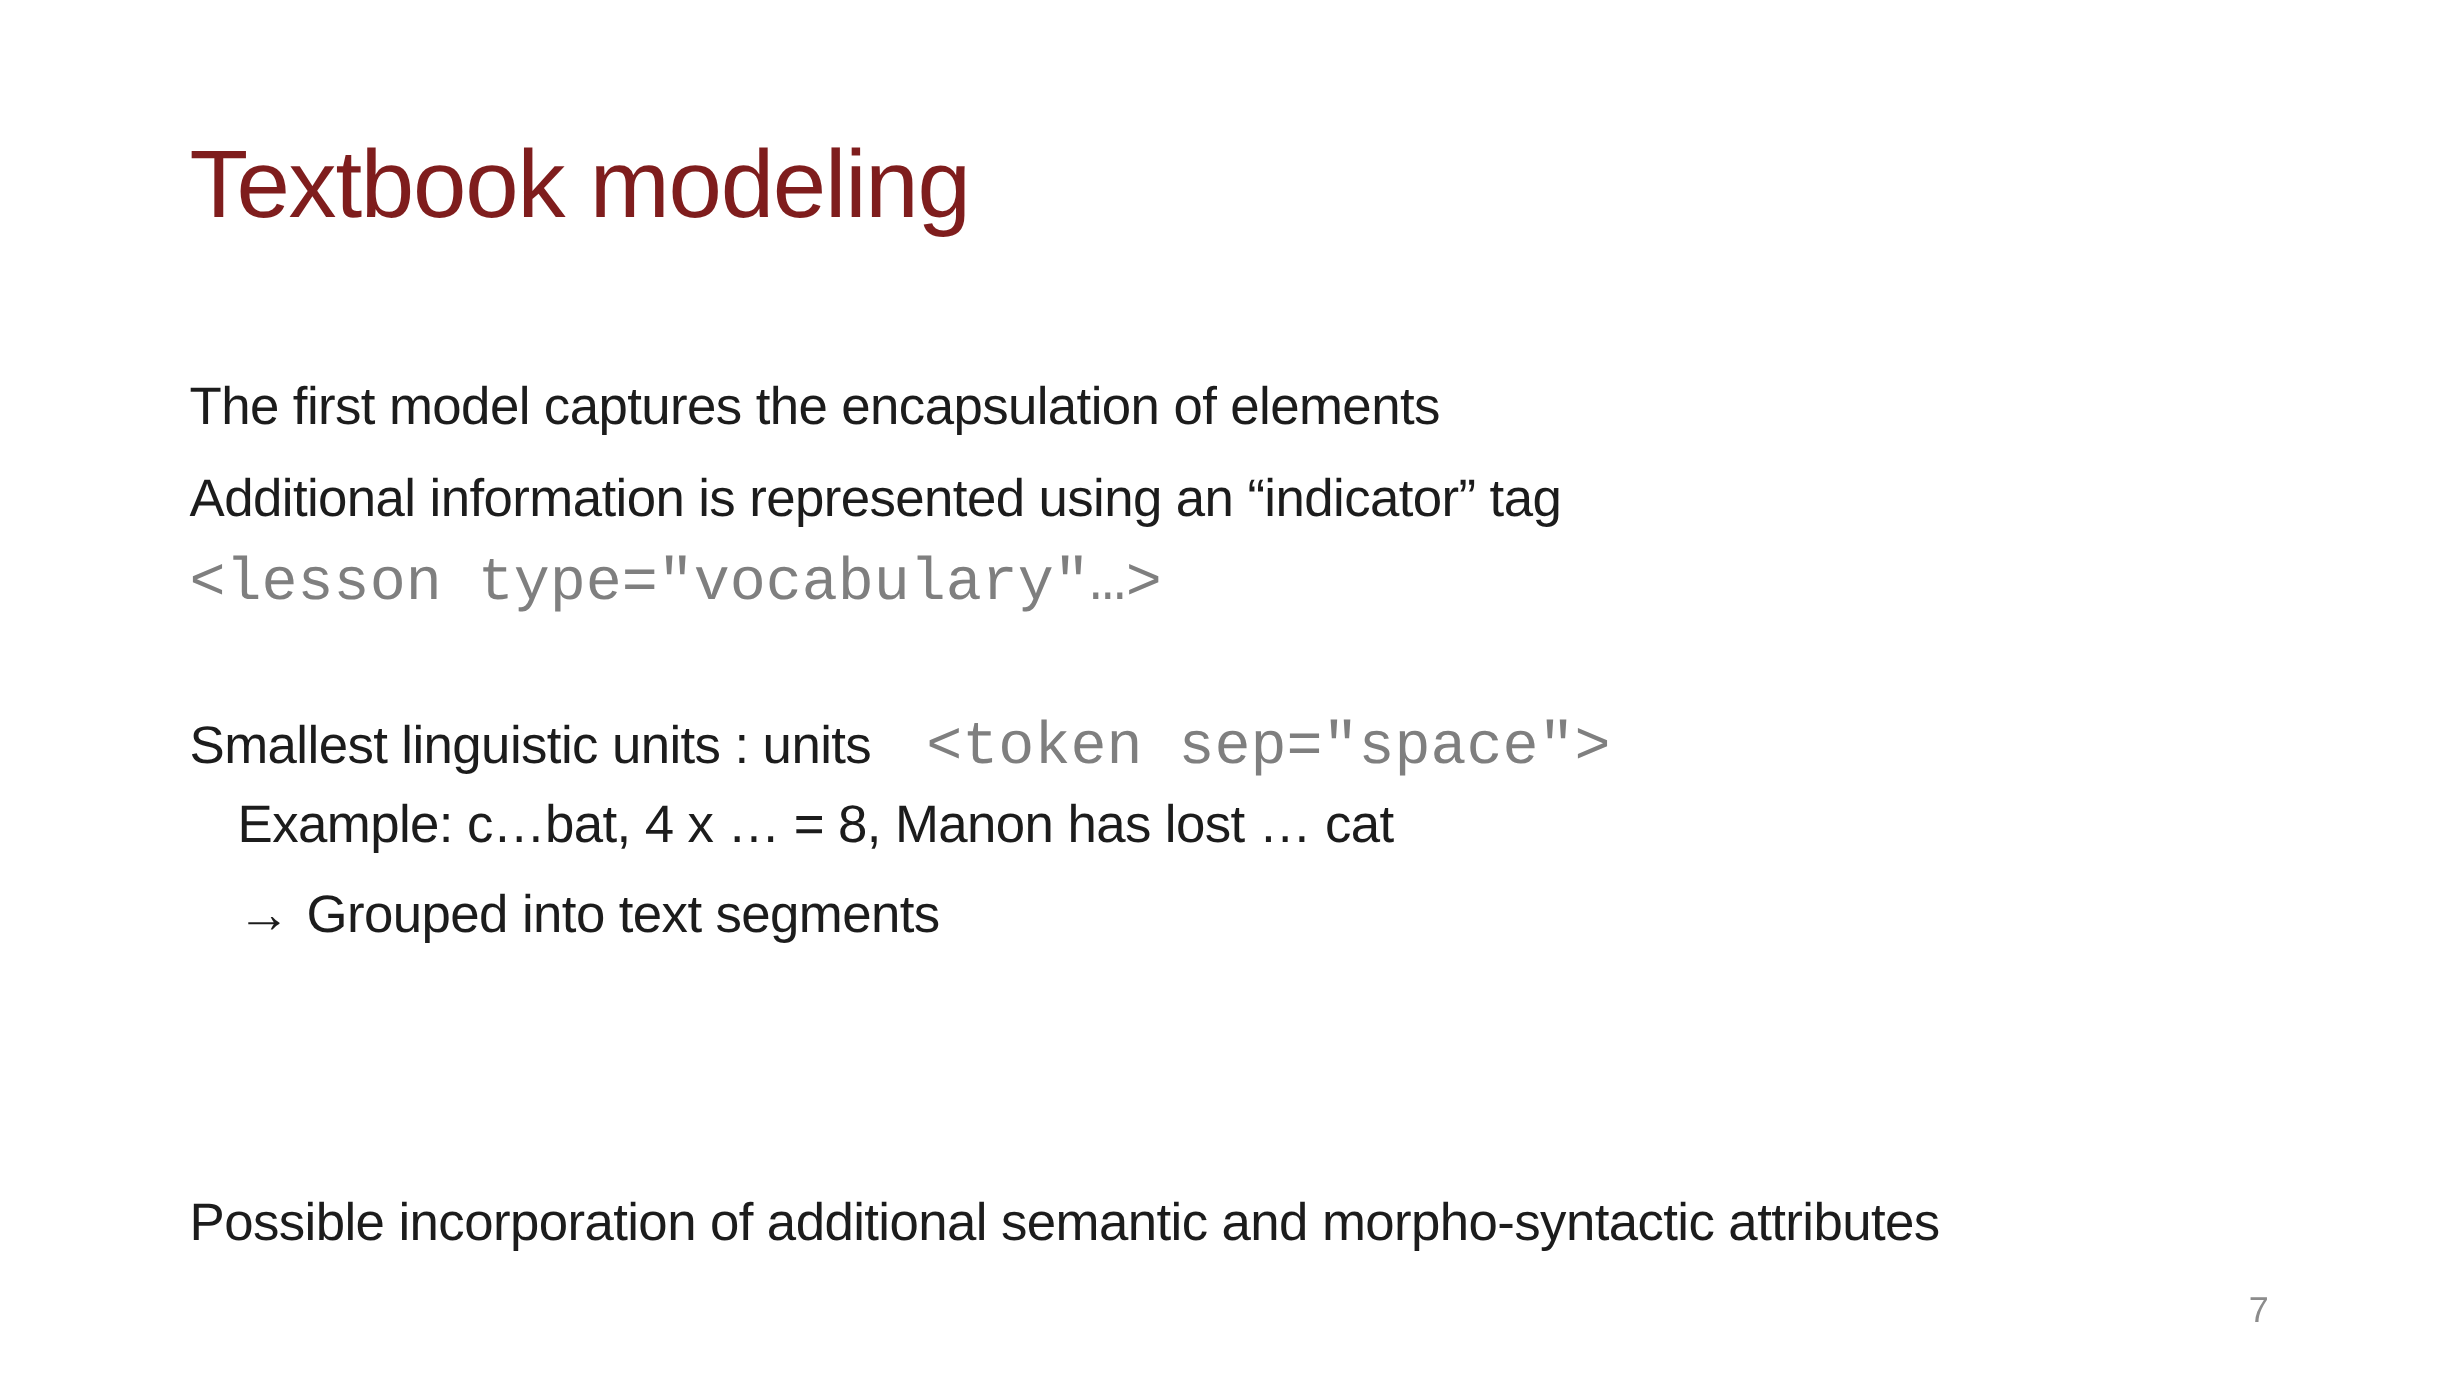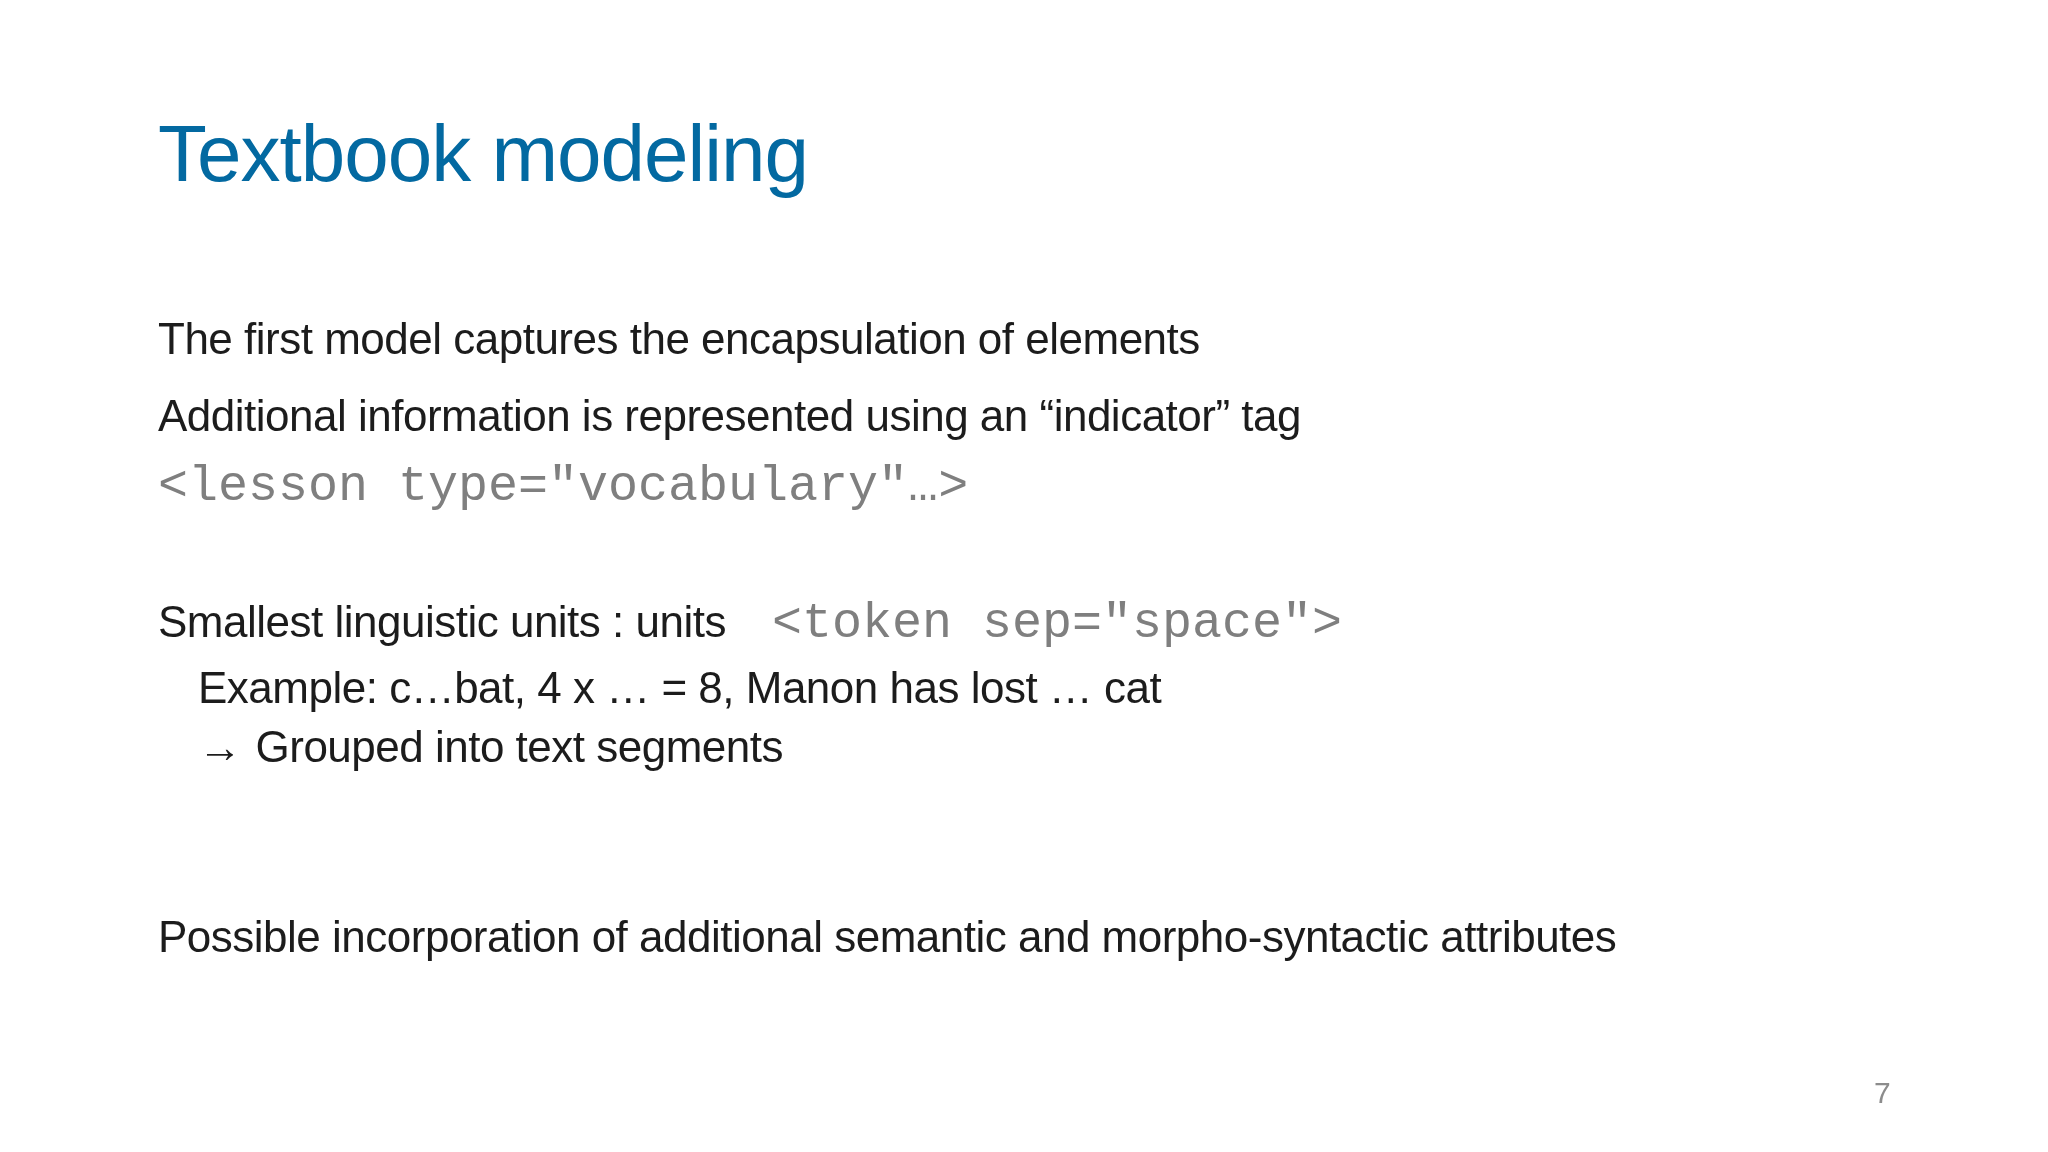--- a/index.html
+++ b/index.html
@@ -13,21 +13,21 @@
     position: relative;
     width: 2048px; height: 1152px;
     background: #ffffff;
   }
   .title {
     position: absolute;
     left: 158px; top: 108px;
     font-size: 80px;
     font-weight: 400;
     letter-spacing: -1px;
-    color: #0369a1;
+    color: #7f1d1d;
     white-space: nowrap;
   }
   .line {
     position: absolute;
     left: 158px;
     font-size: 44px;
     letter-spacing: -0.5px;
     color: #1c1c1c;
     white-space: nowrap;
   }
@@ -43,23 +43,23 @@
     font-size: 50px;
     letter-spacing: 0;
     color: #7f7f7f;
     margin-left: 46px;
   }
   .l1 { top: 314px; }
   .l2 { top: 391px; }
   .l3 { top: 458px; }
   .l4 { top: 595px; }
   .l5 { top: 663px; }
-  .l6 { top: 722px; }
+  .l6 { top: 738px; }
   .l7 { top: 845px; }
-  .l8 { top: 912px; }
+  .l8 { top: 994px; }
   .arrow-glyph {
     display: inline-block;
     margin-right: 14px;
     font-weight: 700;
   }
   .page-number {
     position: absolute;
     left: 1874px; top: 1076px;
     font-size: 30px;
     color: #8c8c8c;

